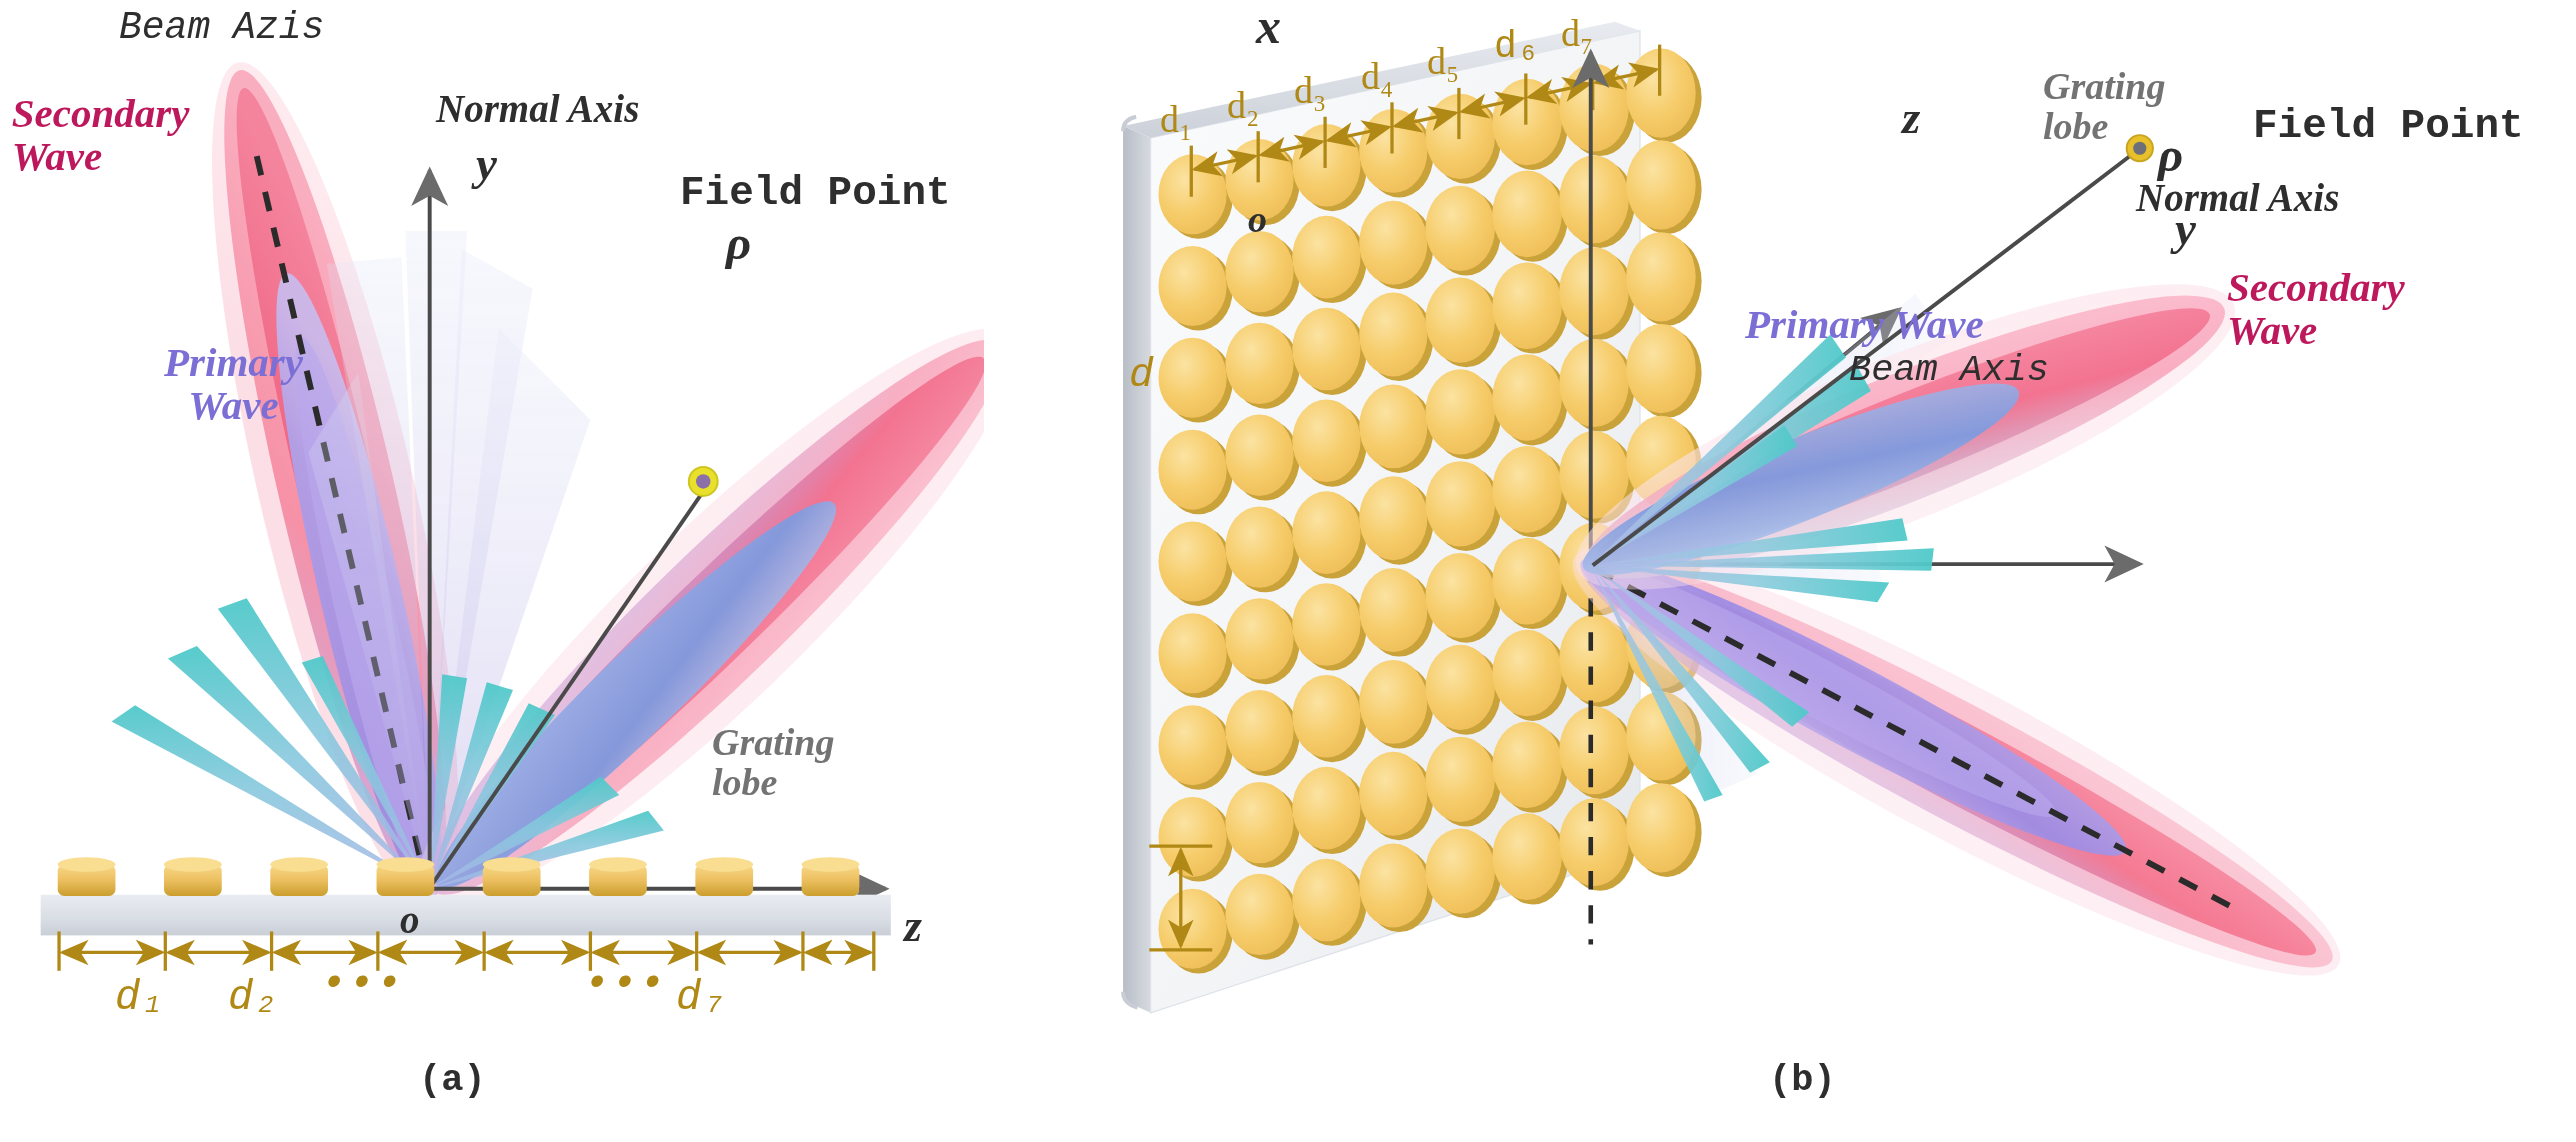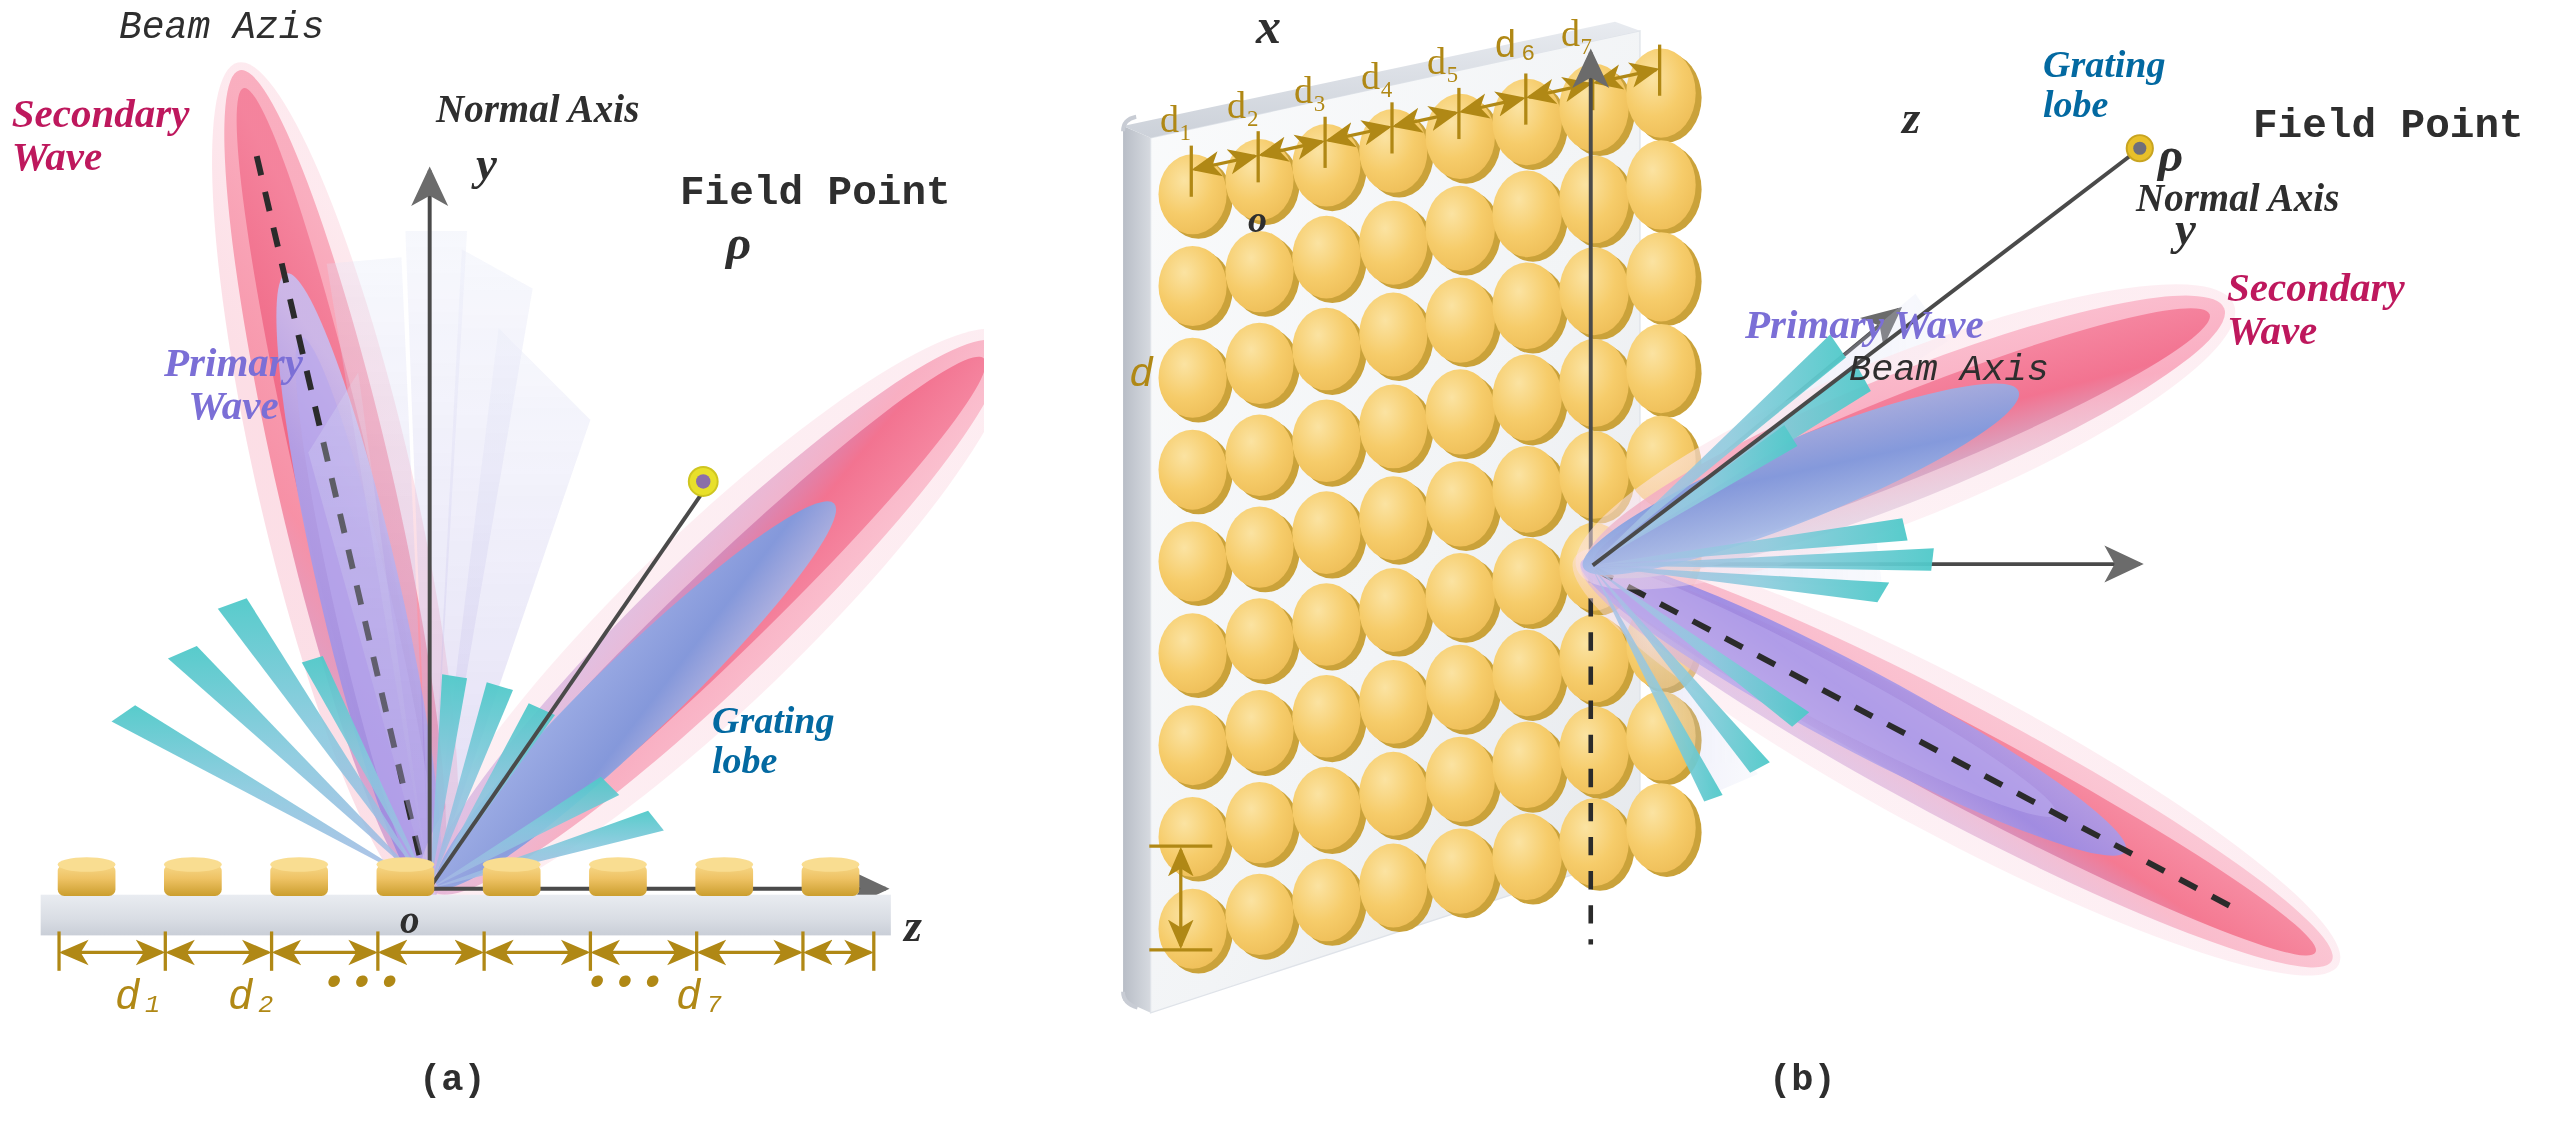--- a/index.html
+++ b/index.html
@@ -53,21 +53,21 @@
   }
   .lbl.serif-n {
     font-family: Liberation Mono, monospace;
     font-weight: normal;
     font-style: italic;
   }
 
   .c-dark   { color: #2e2e2e; }
   .c-pink   { color: #be185d; }
   .c-purple { color: #7b6fd6; }
-  .c-blue   { color: #0369a1; }
+  .c-blue   { color: #737373; margin-top: 22px; }
   .c-gold   { color: #b08815; }
 
   .txt-beam-axis-a { font-size: 38px; left: 119px;  top: 7.9px;  }
   .txt-secondary-a { font-size: 41px; left: 11.8px;   top: 92px; text-align: left; }
   .txt-normal-a    { font-size: 39px; left: 436px;  top: 89px; }
   .txt-y-a         { font-size: 47px; left: 476px;  top: 139px; }
   .txt-fieldpt-a   { font-size: 41px; left: 680px; top: 172px; }
   .txt-rho-a       { font-size: 49px; left: 726px; top: 218px; }
   .txt-primary-a   { font-size: 41px; left: 164px;  top: 341px; text-align: center; }
   .txt-grating-a   { font-size: 38px; left: 712px; top: 701px; }

